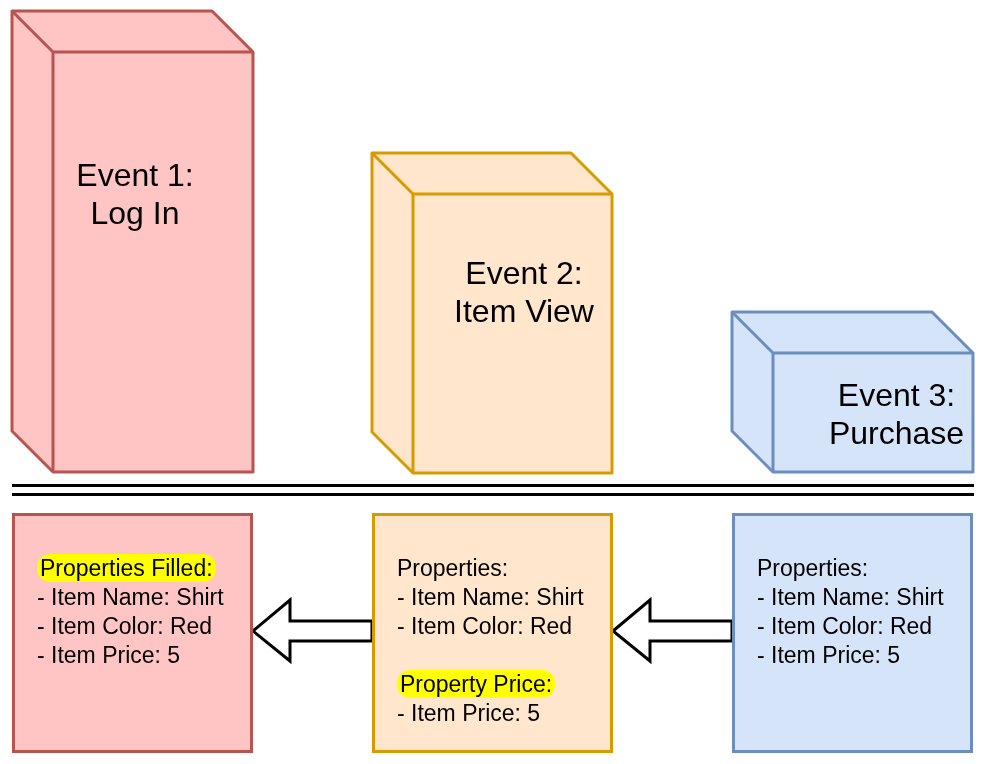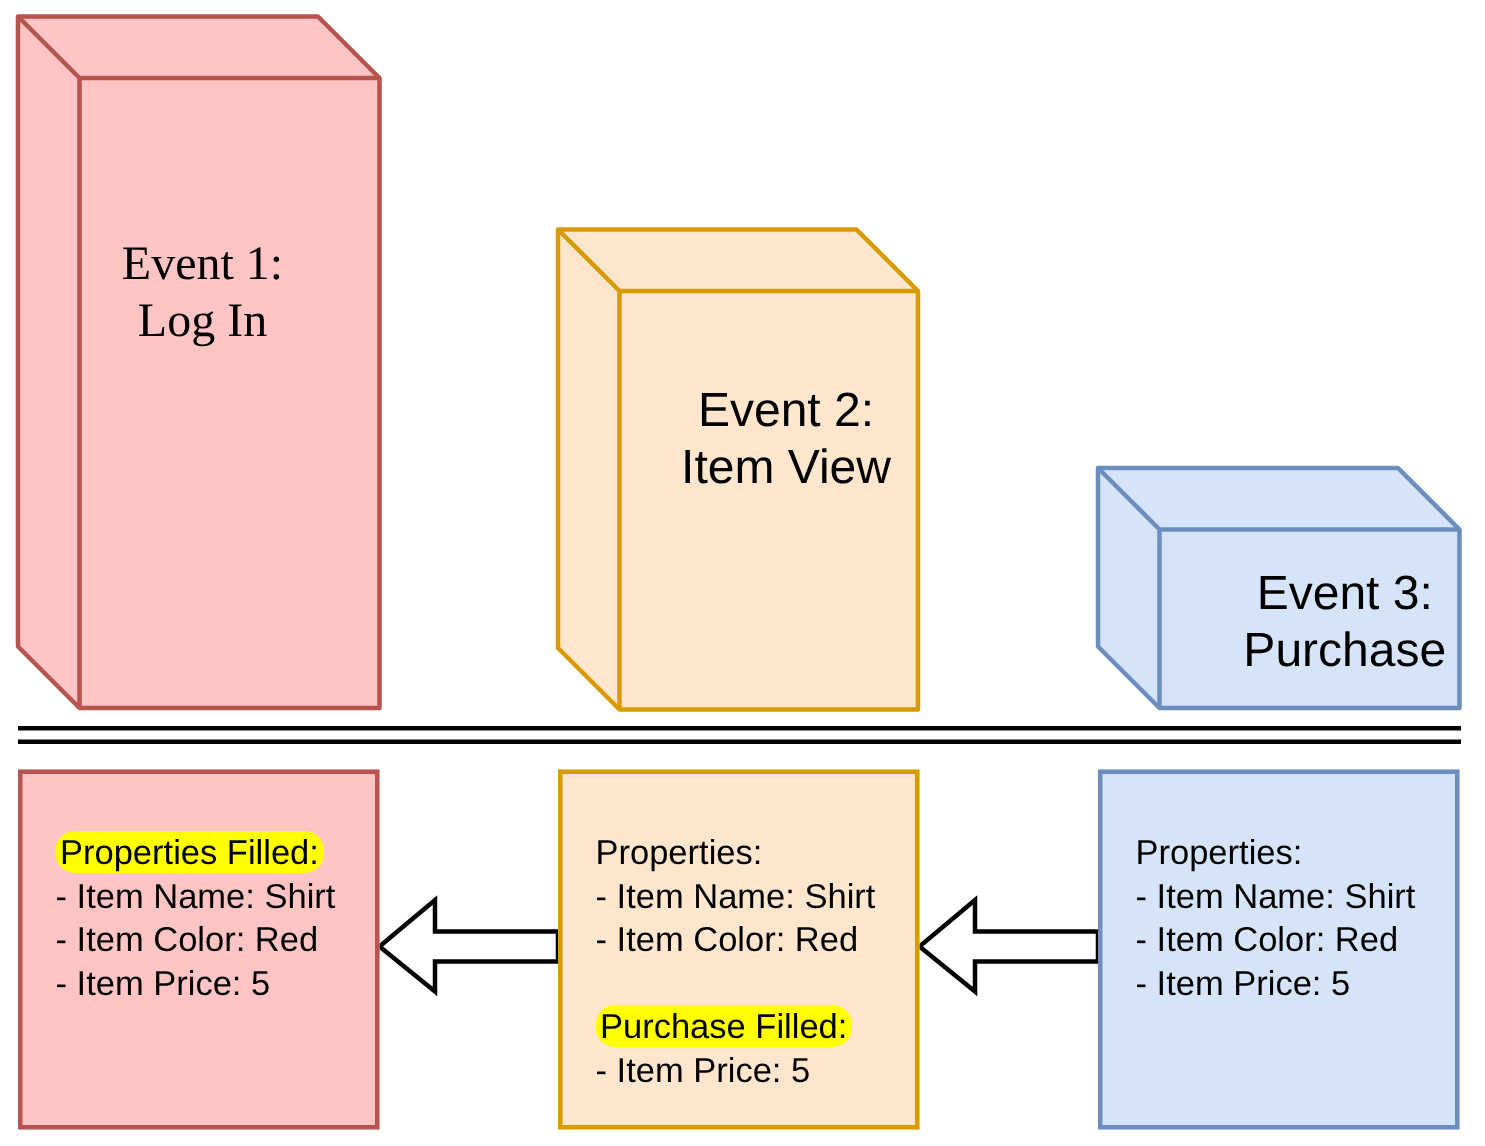--- a/index.html
+++ b/index.html
@@ -28,21 +28,21 @@
   .arrow   { fill: var(--arrow-fill); stroke: var(--line); stroke-width: 3; stroke-linejoin: miter; }
 
   .event-label {
     position: absolute;
     font-size: 32px;
     line-height: 38px;
     text-align: center;
     white-space: pre-line;
     color: var(--text, #000);
   }
-  .event-label-1 { left: 53px;  top: 156px; width: 164px; font-family: Liberation Serif, serif; }
+  .event-label-1 { left: 53px;  top: 156px; width: 164px; }
   .event-label-2 { left: 413px; top: 254px; width: 222px; }
   .event-label-3 { left: 773px; top: 376px; width: 200px; padding-left: 47px; }
 
   .card {
     position: absolute;
     top: 513px;
     width: 241px;
     height: 240px;
     border: 3px solid;
     padding: 38px 14px 0 22px;
@@ -100,21 +100,21 @@
     <div class="line">- Item Name: Shirt</div>
     <div class="line">- Item Color: Red</div>
     <div class="line">- Item Price: 5</div>
   </div>
 
   <div class="card card-orange">
     <div class="line">Properties:</div>
     <div class="line">- Item Name: Shirt</div>
     <div class="line">- Item Color: Red</div>
     <div class="line"></div>
-    <div class="line"><span class="hl">Purchase Filled:</span></div>
+    <div class="line"><span class="hl">Property Price:</span></div>
     <div class="line">- Item Price: 5</div>
   </div>
 
   <div class="card card-blue">
     <div class="line">Properties:</div>
     <div class="line">- Item Name: Shirt</div>
     <div class="line">- Item Color: Red</div>
     <div class="line">- Item Price: 5</div>
   </div>
 

